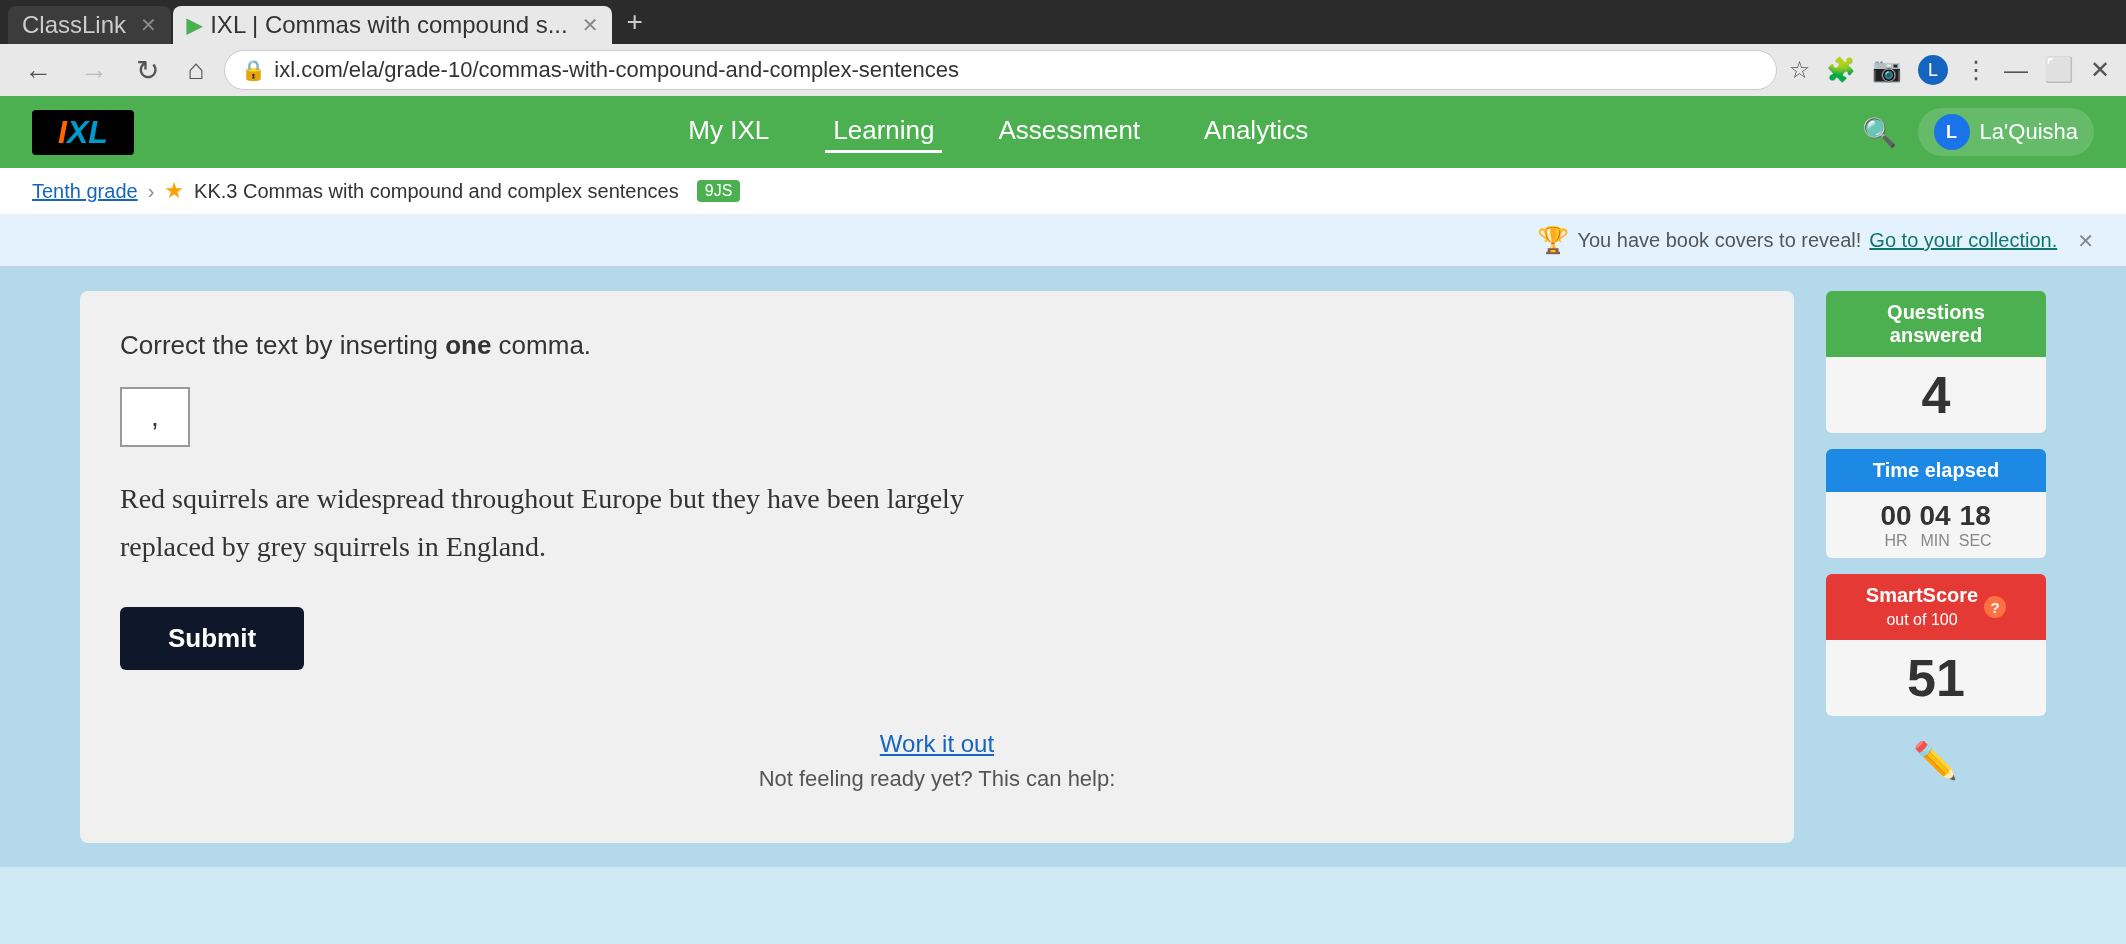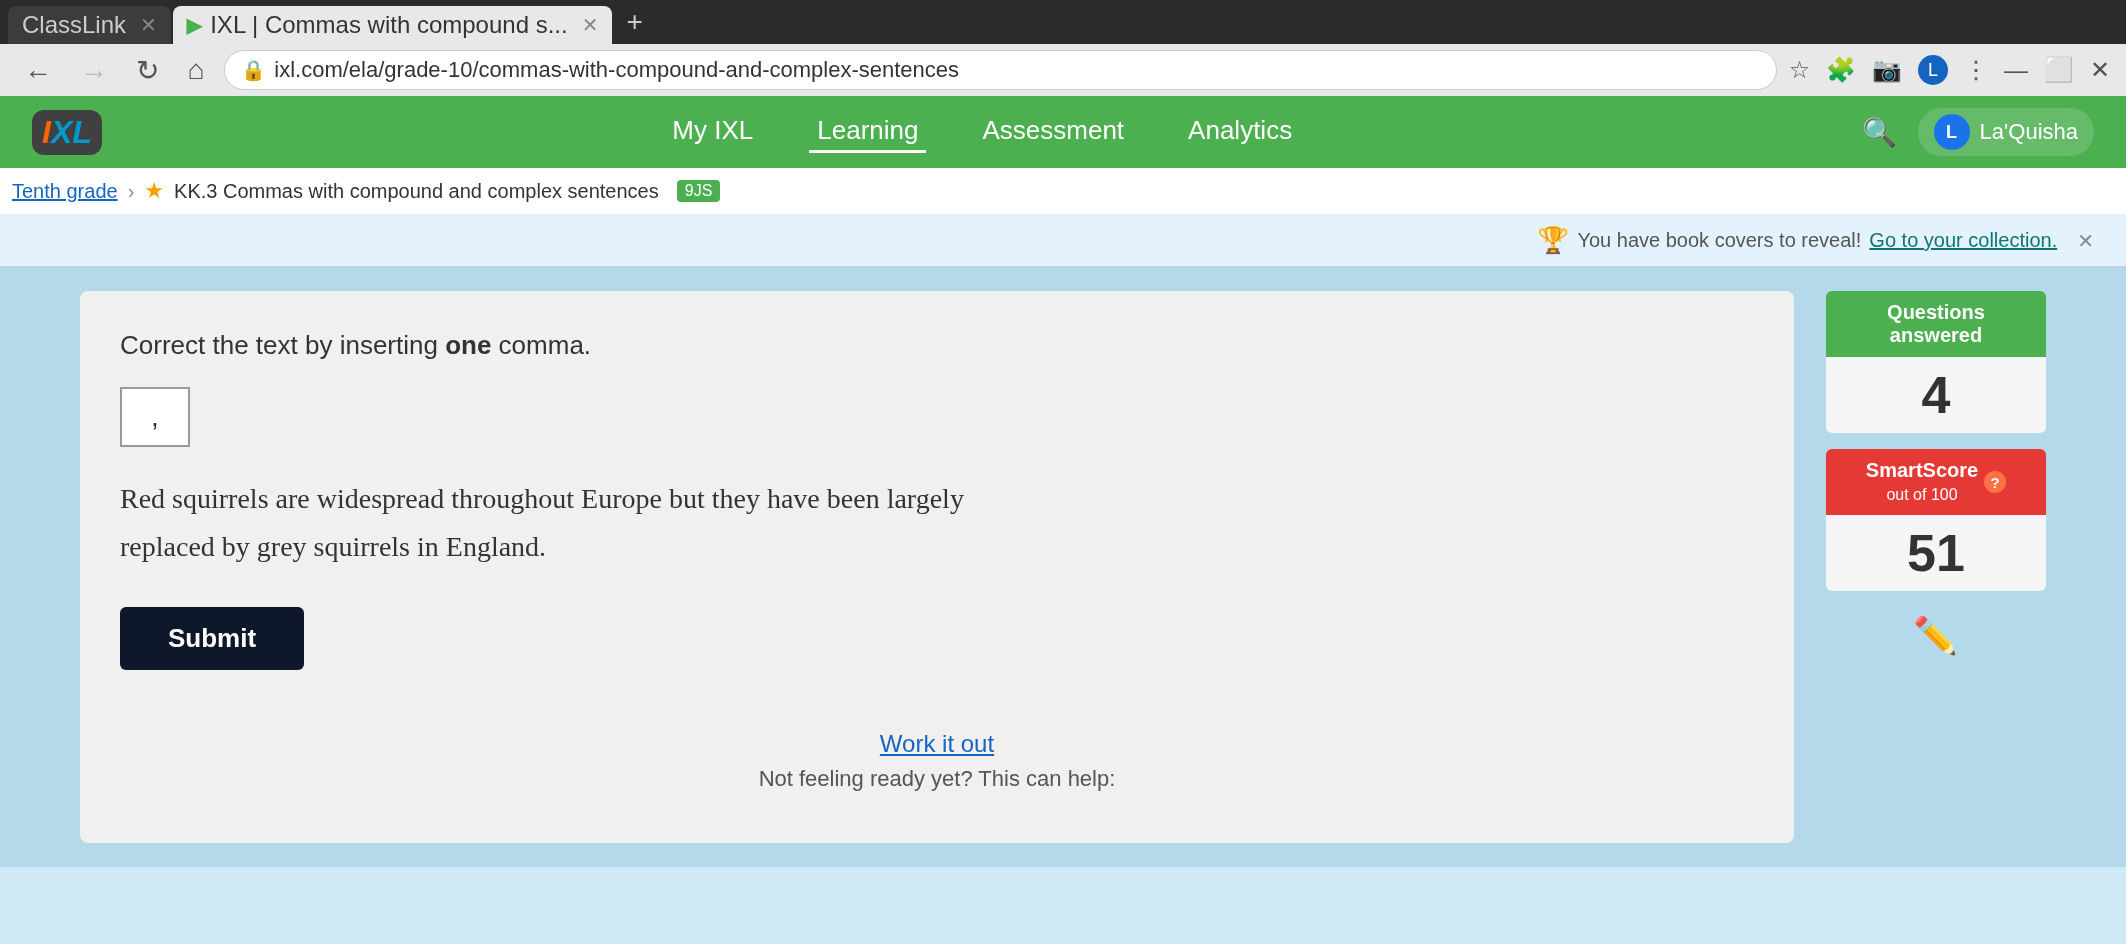--- a/index.html
+++ b/index.html
@@ -12,34 +12,34 @@
     .nav-bar { background: #e8e8e8; display: flex; align-items: center; padding: 8px 16px; gap: 12px; height: 52px; }
     .nav-btn { background: none; border: none; font-size: 28px; color: #555; cursor: pointer; padding: 4px 8px; }
     .nav-btn.disabled { color: #bbb; }
     .address-bar { flex: 1; background: white; border: 1px solid #ccc; border-radius: 20px; padding: 6px 16px; font-size: 22px; color: #333; display: flex; align-items: center; }
     .address-secure { color: #333; margin-right: 8px; font-size: 20px; }
     .nav-icons { display: flex; gap: 16px; align-items: center; }
     .nav-icon-btn { font-size: 24px; color: #555; cursor: pointer; }
 
     
     .ixl-header { background: #4caf50; display: flex; align-items: center; padding: 0 32px; height: 72px; gap: 40px; }
-    .ixl-logo { background: #404040; padding: 4px 10px; border-radius: 12px; font-size: 32px; font-weight: 900; }
+    .ixl-logo { background: #000000; padding: 4px 26px; border-radius: 4px; font-size: 32px; font-weight: 900; }
     .ixl-logo .i { color: #ff6600; font-style: italic; }
     .ixl-logo .xl { color: #0099cc; font-style: italic; }
     .ixl-nav { display: flex; gap: 48px; flex: 1; justify-content: center; }
     .ixl-nav-item { color: white; font-size: 26px; font-weight: 500; cursor: pointer; padding: 4px 8px; text-decoration: none; }
     .ixl-nav-item.active { border-bottom: 3px solid white; }
     .ixl-header-right { display: flex; align-items: center; gap: 20px; }
     .ixl-search-icon { color: white; font-size: 28px; cursor: pointer; }
     .ixl-user { display: flex; align-items: center; gap: 10px; background: #66bb6a; border-radius: 24px; padding: 6px 16px; cursor: pointer; }
     .ixl-avatar { width: 36px; height: 36px; border-radius: 50%; background: #1a73e8; display: flex; align-items: center; justify-content: center; color: white; font-size: 18px; font-weight: bold; }
     .ixl-username { color: white; font-size: 22px; text-align: right; }
 
     
-    .breadcrumb-bar { background: white; padding: 10px 12px; display: flex; align-items: center; gap: 10px; font-size: 20px; border-bottom: 1px solid #eee; }
+    .breadcrumb-bar { background: white; padding: 10px 32px; display: flex; align-items: center; gap: 10px; font-size: 20px; border-bottom: 1px solid #eee; }
     .breadcrumb-link { color: #1565c0; text-decoration: underline; cursor: pointer; }
     .breadcrumb-sep { color: #888; }
     .breadcrumb-star { color: #ffa000; font-size: 22px; }
     .breadcrumb-current { color: #333; }
     .breadcrumb-badge { background: #4caf50; color: white; border-radius: 4px; padding: 2px 8px; font-size: 16px; margin-left: 8px; }
 
     
     .notification-banner { background: #e3f2fd; padding: 10px 32px; display: flex; align-items: center; justify-content: flex-end; gap: 8px; font-size: 20px; color: #555; border-bottom: 1px solid #cce; }
     .notif-trophy { font-size: 26px; }
     .notif-link { color: #0f766e; text-decoration: underline; cursor: pointer; }
@@ -166,20 +166,37 @@
       <p class="not-ready">Not feeling ready yet? This can help:</p>
     </div>
   </div>
 
   <div class="stats-panel">
     <div class="stat-card">
       <div class="stat-card-header questions-header">Questions answered</div>
       <div class="stat-card-value">4</div>
     </div>
 
+    <div class="stat-card">
+      <div class="stat-card-header time-header">Time elapsed</div>
+      <div class="time-values">
+        <div class="time-val">
+          <span class="time-num">00</span>
+          <span class="time-label">HR</span>
+        </div>
+        <div class="time-val">
+          <span class="time-num">04</span>
+          <span class="time-label">MIN</span>
+        </div>
+        <div class="time-val">
+          <span class="time-num">18</span>
+          <span class="time-label">SEC</span>
+        </div>
+      </div>
+    </div>
 
     <div class="stat-card">
       <div class="stat-card-header smart-score-header">
         <span>
           <span>SmartScore</span><br>
           <span style="font-size:16px; font-weight:normal;">out of 100</span>
         </span>
         <span class="help">?</span>
       </div>
       <div class="stat-card-value">51</div>

